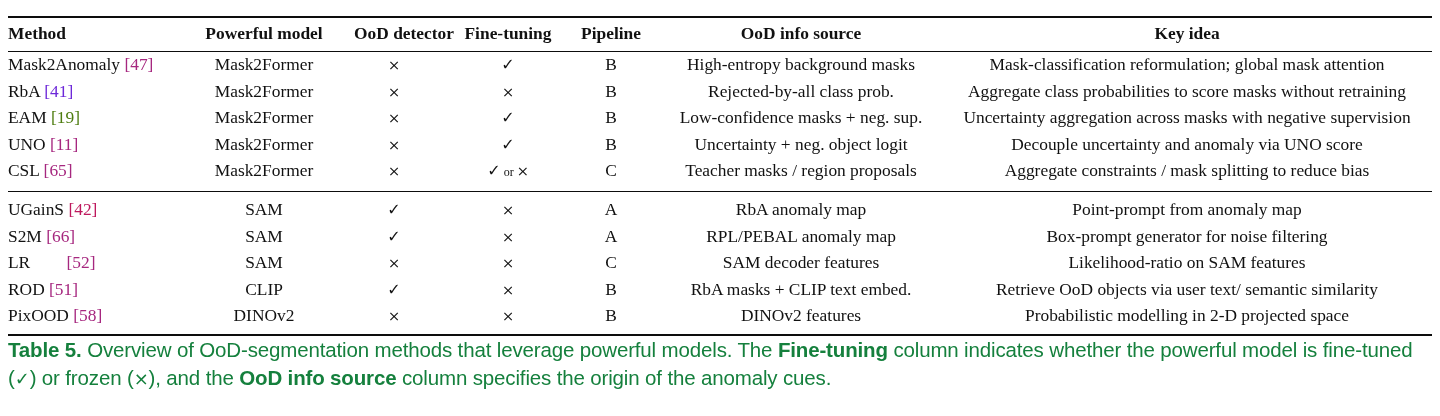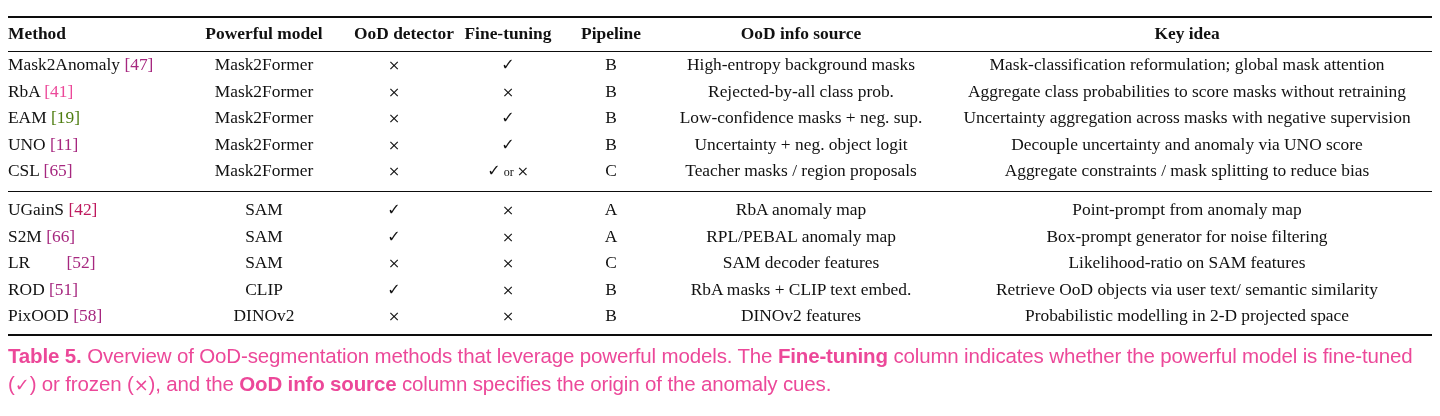--- a/index.html
+++ b/index.html
@@ -104,22 +104,21 @@
   }
 
   .pad-top-rows td { padding-top: 7px; }
   .pad-bot-rows td { padding-bottom: 5px; margin-top: 24px; }
 
   
   .caption {
     font-family: "Liberation Sans", "DejaVu Sans", sans-serif;
     font-size: 20.5px;
     line-height: 28px;
-    color: #ec4899;
-    padding-top: 6px;
+    color: #15803d;
     letter-spacing: -0.15px;
   }
   .caption b { font-weight: bold; }
   .caption .cap-mark {
     font-family: "DejaVu Sans", sans-serif;
     font-size: 18px;
   }
 
   .top-space { height: 16px; }
 </style>
@@ -171,21 +170,21 @@
         <tr class="pad-top-rows">
           <td class="d-method"><span>Mask2Anomaly </span><span class="cite" style="color: rgb(166, 39, 127);">[47]</span></td>
           <td class="d-model">Mask2Former</td>
           <td class="d-ood"><span class="mark mark-x">×</span></td>
           <td class="d-ft"><span class="mark mark-check">✓</span></td>
           <td class="d-pipe">B</td>
           <td class="d-src">High-entropy background masks</td>
           <td class="d-idea">Mask-classification reformulation; global mask attention</td>
         </tr>
         <tr>
-          <td class="d-method"><span>RbA </span><span class="cite" style="color: #ec4899;">[41]</span></td>
+          <td class="d-method"><span>RbA </span><span class="cite" style="color: #6d28d9;">[41]</span></td>
           <td class="d-model">Mask2Former</td>
           <td class="d-ood"><span class="mark mark-x">×</span></td>
           <td class="d-ft"><span class="mark mark-x">×</span></td>
           <td class="d-pipe">B</td>
           <td class="d-src">Rejected-by-all class prob.</td>
           <td class="d-idea">Aggregate class probabilities to score masks without retraining</td>
         </tr>
         <tr>
           <td class="d-method"><span>EAM </span><span class="cite" style="color: #4d7c0f;">[19]</span></td>
           <td class="d-model">Mask2Former</td>

